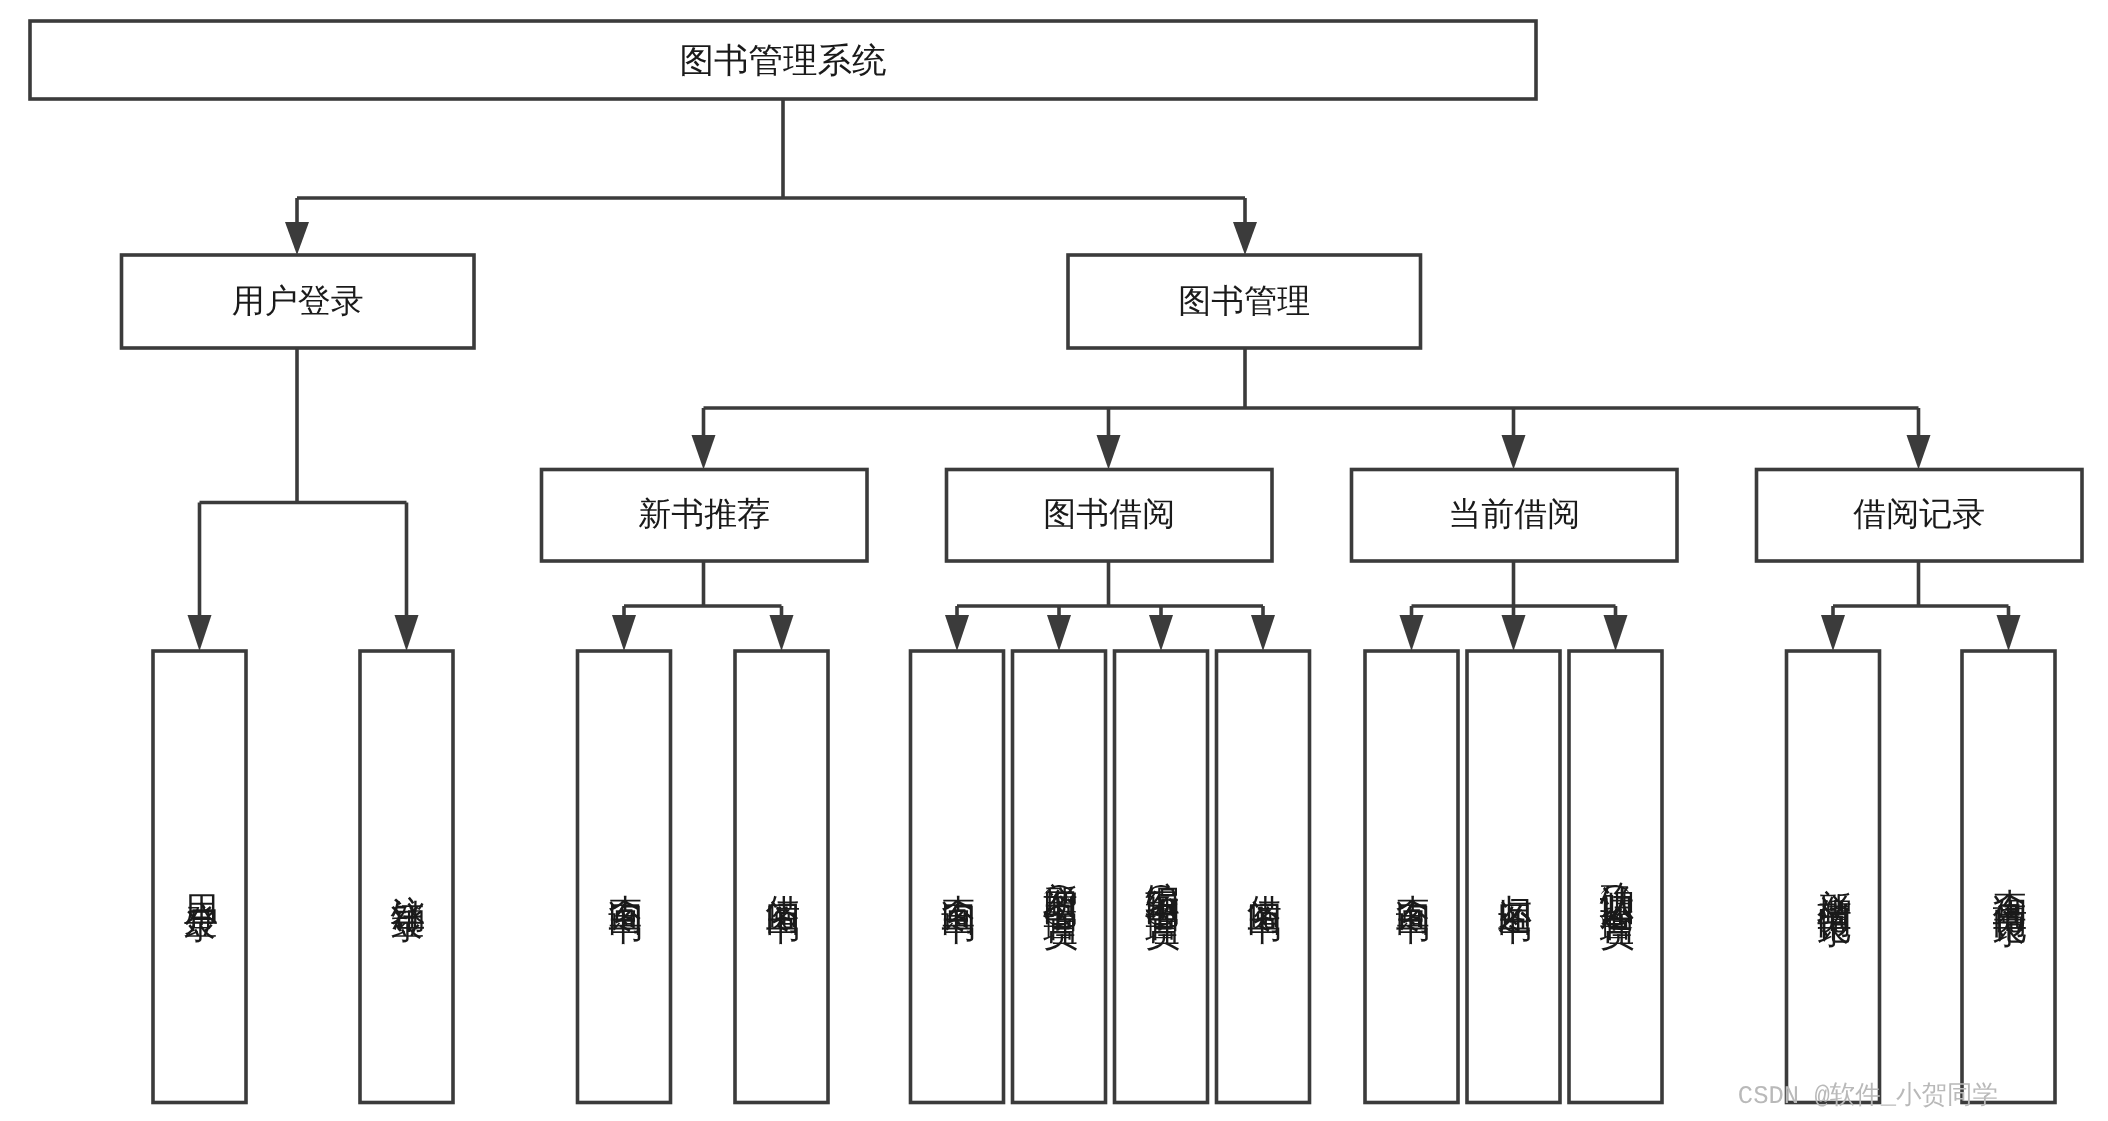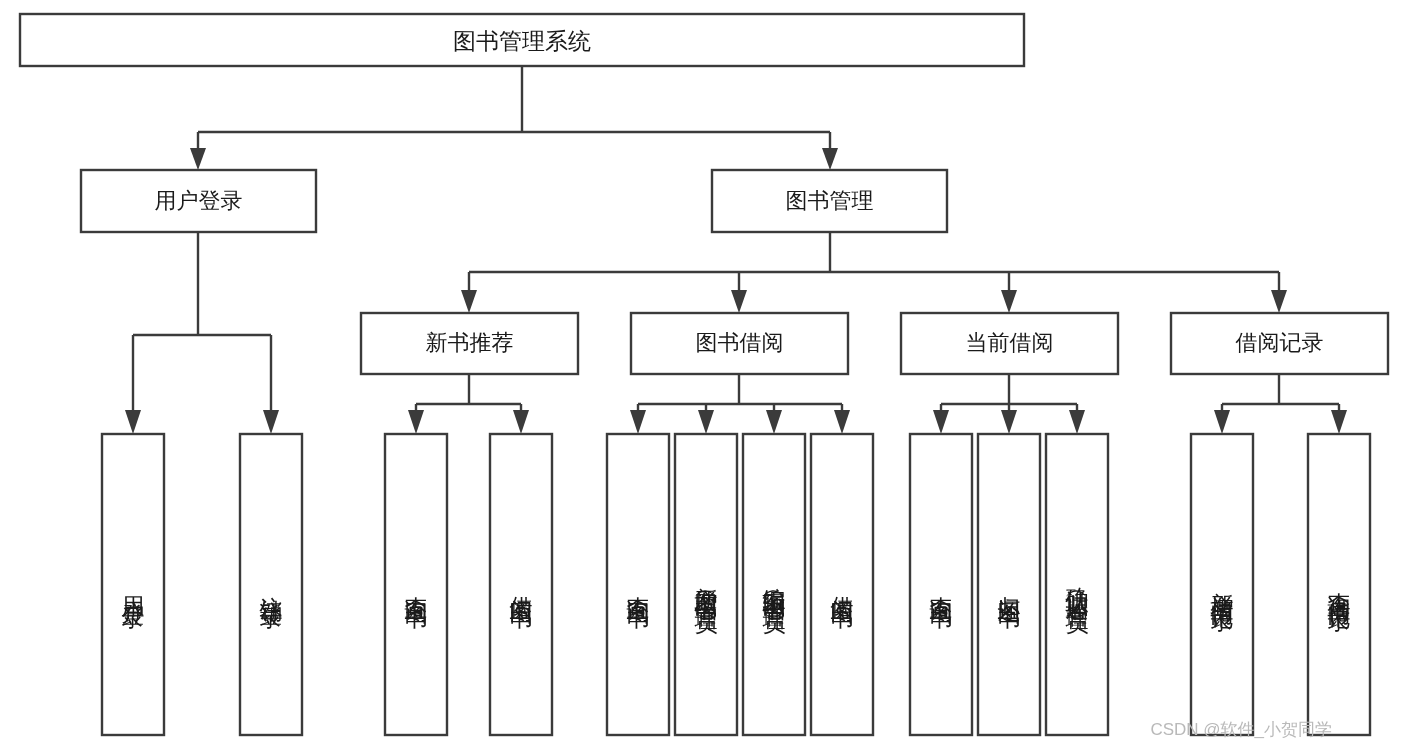--- a/index.html
+++ b/index.html
@@ -67,21 +67,21 @@
     display: flex;
     align-items: center;
     justify-content: center;
     pointer-events: none;
     user-select: none;
   }
   .watermark {
     position: absolute;
     right: 8px;
     bottom: 6px;
-    font-family: Liberation Sans, sans-serif;
+    font-family: Liberation Mono, monospace;
     font-size: 17px;
     color: #b9b9b9;
     white-space: nowrap;
     user-select: none;
     margin-top: 40px;
   }
 </style>
 </head>
 <body>
 

